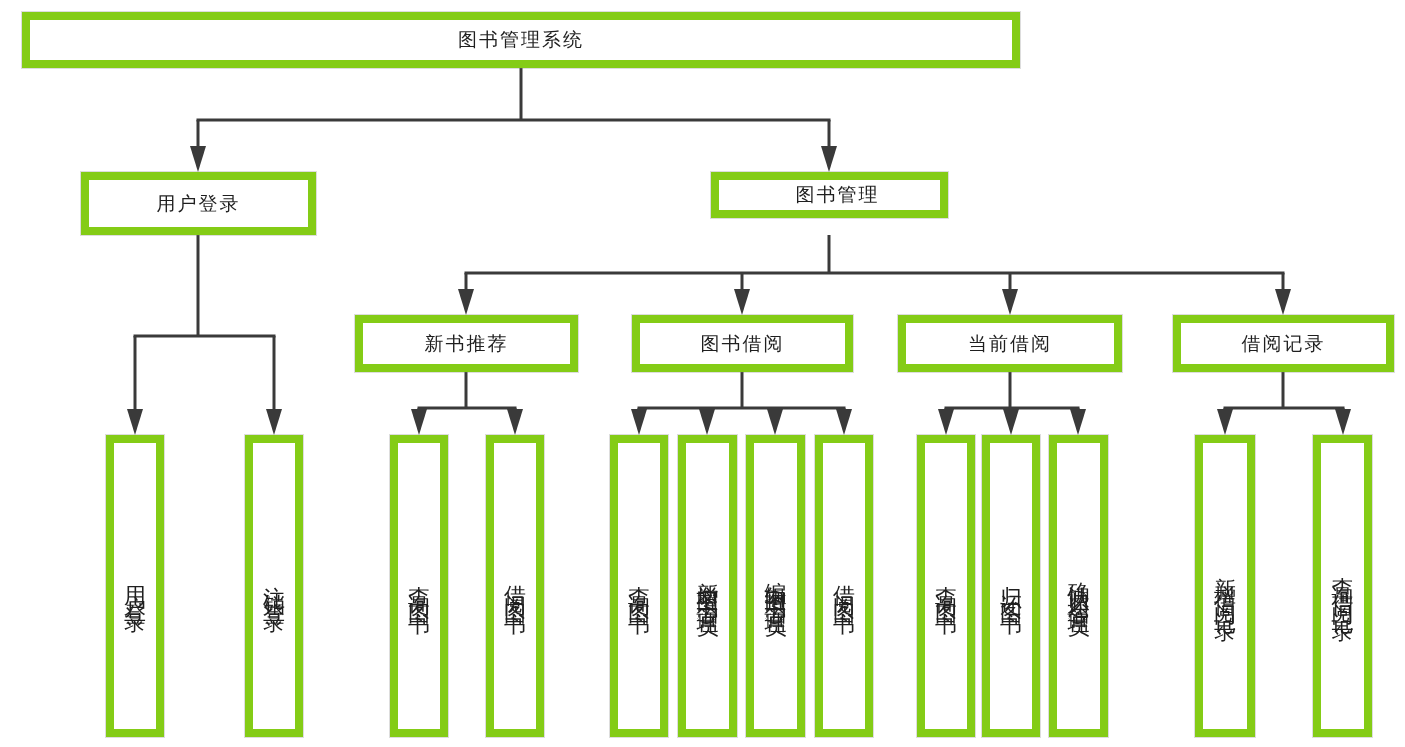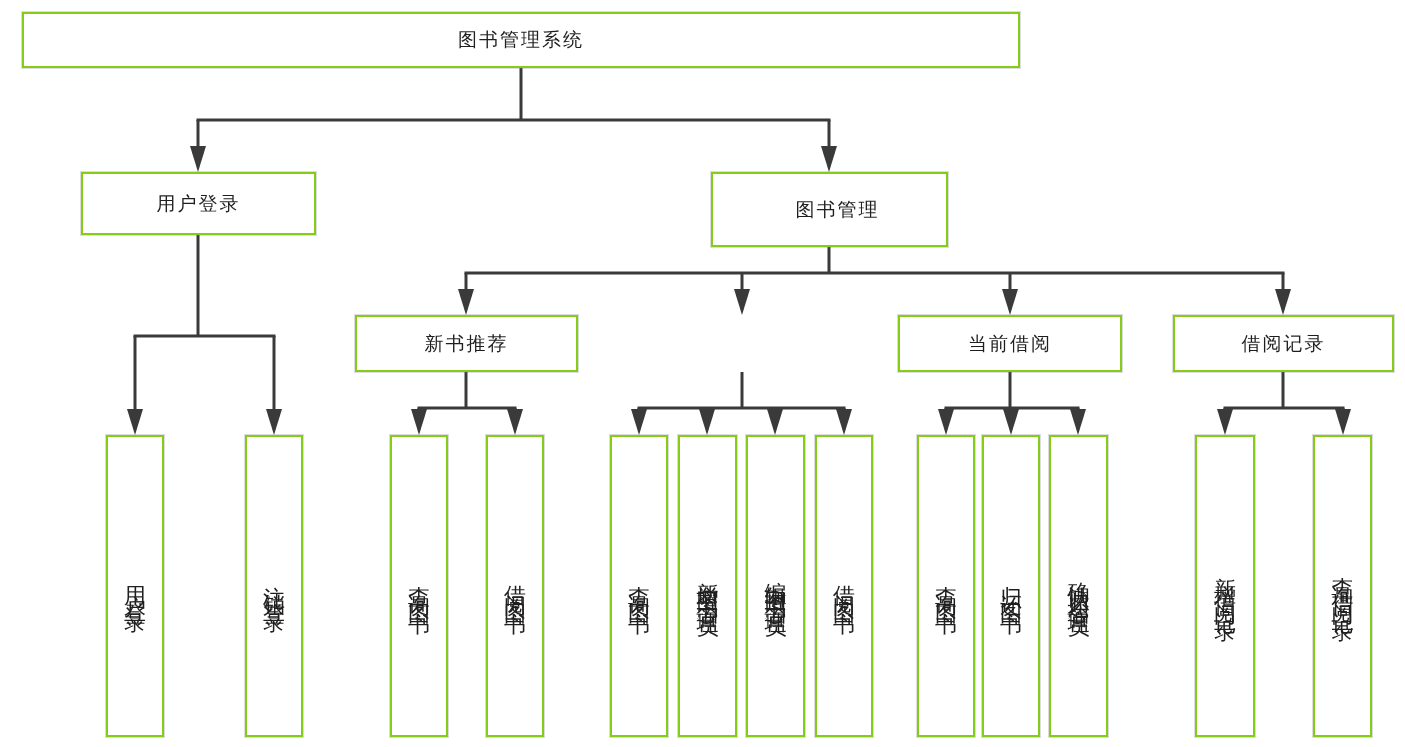--- a/index.html
+++ b/index.html
@@ -13,21 +13,21 @@
   }
   #connectors {
     position: absolute;
     left: 0; top: 0;
     width: 1405px; height: 747px;
     z-index: 1;
   }
   .box {
     position: absolute;
     box-sizing: border-box;
-    border: 2px solid #84cc16;
+    border: 8px solid #84cc16;
     background: #ffffff;
     color: #1f1f1f;
     display: flex;
     align-items: center;
     justify-content: center;
     z-index: 2;
     box-shadow: 0 0 0 1px rgba(120,120,120,0.25);
   }
   .h-box { font-size: 19px; letter-spacing: 2px; white-space: nowrap; }
   .v-box {
@@ -132,27 +132,30 @@
     </g>
   </svg>
 
   <div class="box h-box" style="left:22px; top:12px; width:998px; height:56px;">
     <span>图书管理系统</span>
   </div>
 
   <div class="box h-box" style="left:81px; top:172px; width:235px; height:63px;">
     <span>用户登录</span>
   </div>
-  <div class="box h-box" style="left:711px; top:172px; width:237px; height:75px;padding-left:16px;">
+  <div class="box h-box" style="left:711px; top:172px; width:237px; height:46px;padding-left:16px;">
     <span>图书管理</span>
   </div>
 
   <div class="box h-box" style="left:355px; top:315px; width:223px; height:57px;font-family:Liberation Mono, monospace;">
     <span>新书推荐</span>
   </div>
+  <div class="box h-box" style="left:632px; top:315px; width:221px; height:57px;">
+    <span>图书借阅</span>
+  </div>
   <div class="box h-box" style="left:898px; top:315px; width:224px; height:57px;text-align:center;">
     <span>当前借阅</span>
   </div>
   <div class="box h-box" style="left:1173px; top:315px; width:221px; height:57px;">
     <span>借阅记录</span>
   </div>
 
   <div class="box v-box" style="left:106px; top:435px; width:58px; height:302px;">
     <span>用户登录</span>
   </div>

